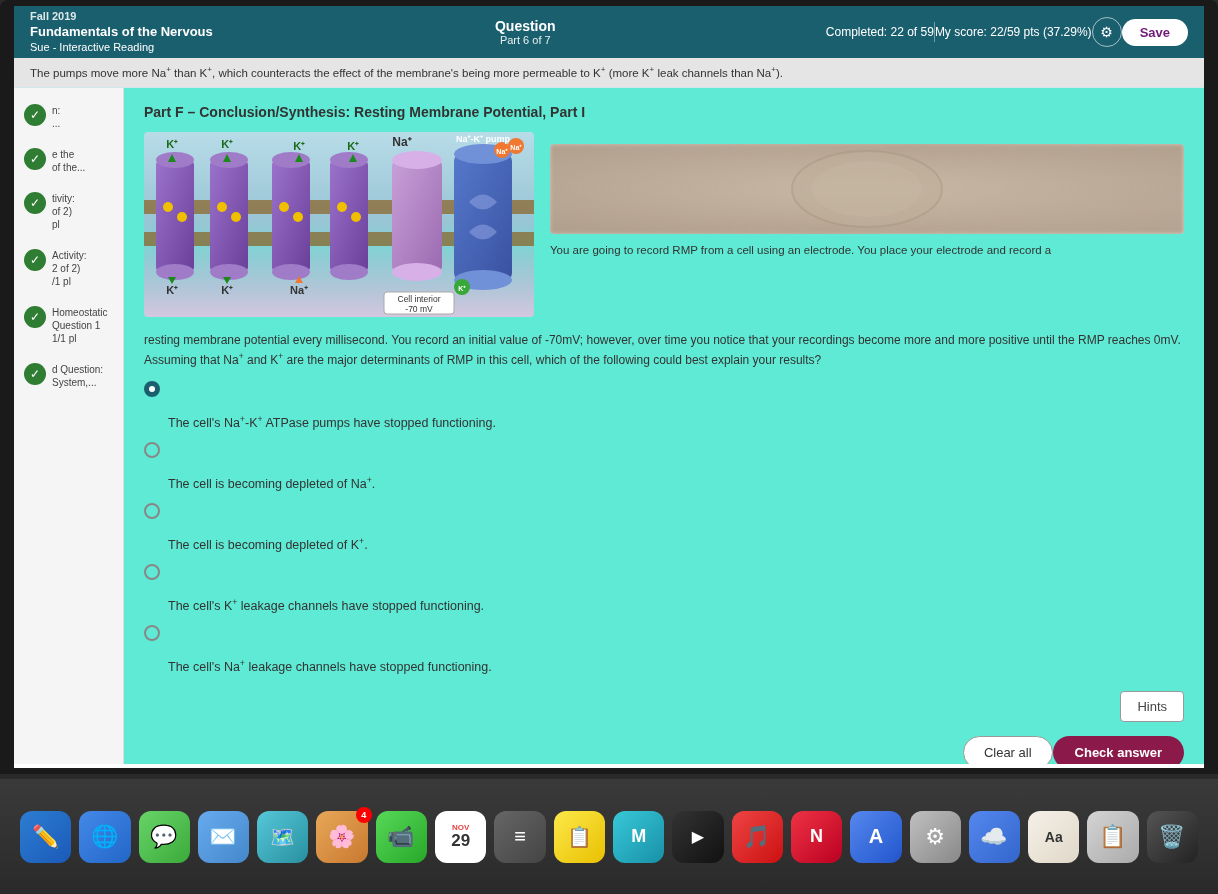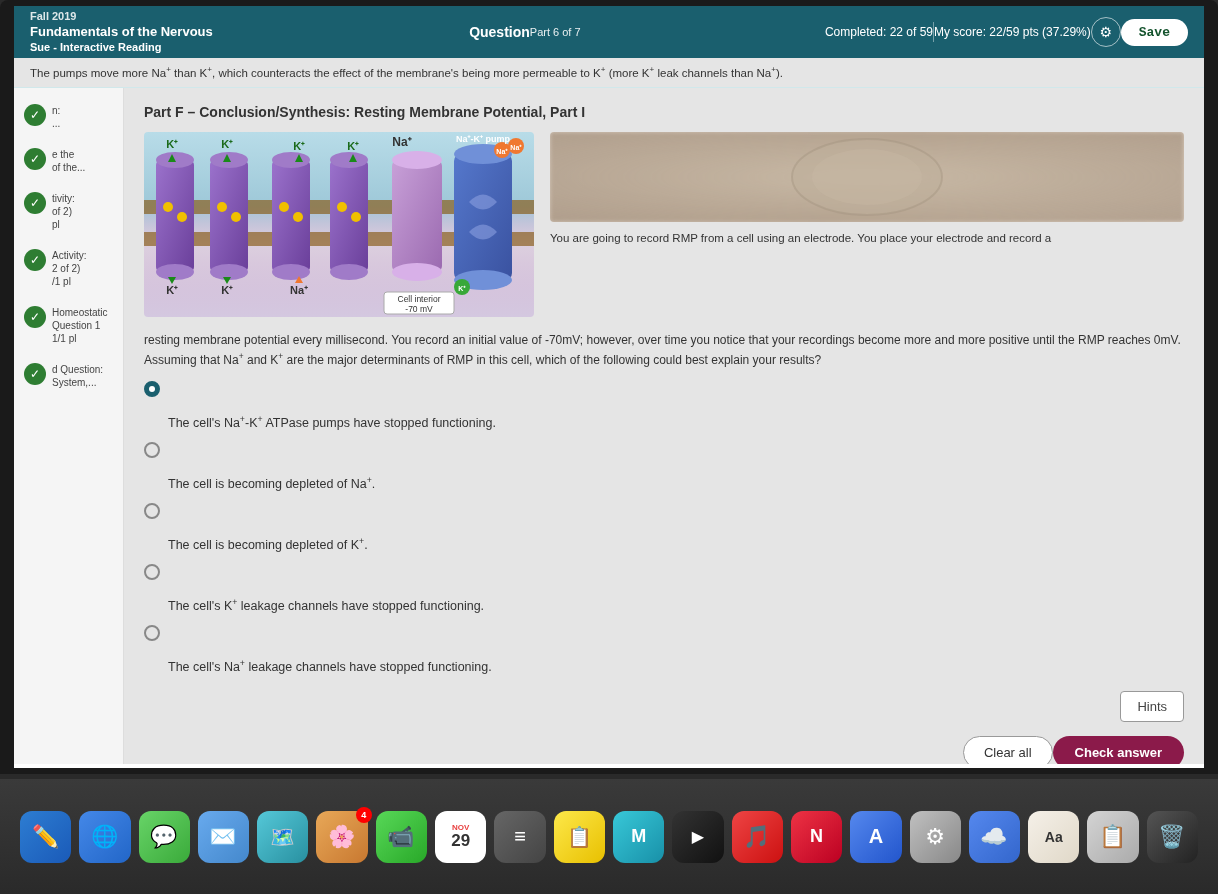--- a/index.html
+++ b/index.html
@@ -44,21 +44,21 @@
     .top-nav-left {
       display: flex;
       flex-direction: column;
       font-size: 13px;
       font-weight: 600;
       line-height: 1.3;
     }
 
     .top-nav-center {
       display: flex;
-      flex-direction: row;
+      flex-direction: column;
       align-items: center;
       font-size: 13px;
       margin-left: 12px;
     }
 
     .top-nav-center .question-label {
       font-weight: 700;
       font-size: 14px;
     }
 
@@ -85,28 +85,27 @@
       border: 1.5px solid rgba(255,255,255,0.6);
       background: transparent;
       display: flex; align-items: center; justify-content: center;
       cursor: pointer;
       color: white;
       font-size: 14px;
     }
 
     .save-btn {
       background: white;
-      color: #14532d;
+      color: #701a75;
       border: none;
       padding: 6px 18px;
       border-radius: 20px;
       font-weight: 700;
       font-size: 13px;
       cursor: pointer;
-      font-family: Liberation Mono, monospace;
     }
 
     
     .context-bar {
       background: #e5e5e5;
       border-bottom: 1px solid #d0e8eb;
       padding: 6px 16px;
       font-size: 11.5px;
       color: #333;
       line-height: 1.4;
@@ -152,21 +151,21 @@
       font-size: 10px;
       color: #444;
       line-height: 1.3;
     }
 
     
     .content-area {
       flex: 1;
       overflow-y: auto;
       padding: 16px 20px;
-      background: #e5e5e5;
+      background: #5eead4;
     }
 
     .part-title {
       font-size: 14px;
       font-weight: 700;
       color: #333;
       margin-bottom: 12px;
     }
 
     
@@ -345,21 +344,21 @@
 </head>
 <body>
 
 <div class="laptop-bezel">
   <div class="screen">
 
     <div class="top-nav">
       <div class="top-nav-left">
         <span style="font-size:11px;opacity:0.85;">Fall 2019</span>
         <span>Fundamentals of the Nervous</span>
-        <span style="font-size:11px;font-weight:700;">Sue - Interactive Reading</span>
+        <span style="font-size:11px;font-weight:400;">Sue - Interactive Reading</span>
       </div>
       <div class="top-nav-center">
         <span class="question-label">Question</span>
         <span class="part-label">Part 6 of 7</span>
       </div>
       <div class="top-nav-right">
         <span>Completed: 22 of 59</span>
         <div class="score-divider"></div>
         <span>My score: 22/59 pts (37.29%)</span>
         <div class="gear-btn">⚙</div>
@@ -499,21 +498,21 @@
               <polygon points="83,152 79,145 87,145" fill="#1a8a1a"></polygon>
 
               <polygon points="155,150 151,143 159,143" fill="#f07830" transform="rotate(180, 155, 147)"></polygon>
 
               <rect x="240" y="160" width="70" height="22" rx="3" fill="white" stroke="#aaa" stroke-width="1"></rect>
               <text x="275" y="170" text-anchor="middle" fill="#333" font-size="8.5">Cell interior</text>
               <text x="275" y="180" text-anchor="middle" fill="#333" font-size="8.5">-70 mV</text>
             </svg>
           </div>
 
-          <div style="flex:1; display:flex; flex-direction:column; justify-content:flex-start;">
+          <div style="flex:1; display:flex; flex-direction:column; justify-content:flex-start;margin-top:12px;">
             <div style="background: linear-gradient(135deg, #d8ccc0, #c8b8a8, #e0d4c8); border-radius:4px; height:90px; position:relative; overflow:hidden; margin-bottom:8px;">
               <div style="position:absolute;top:0;left:0;right:0;bottom:0;background:radial-gradient(ellipse at 50% 50%, rgba(200,185,165,0.9), rgba(160,140,120,0.7));filter:blur(2px);"></div>
 
               <svg width="100%" height="90" style="position:absolute;top:0;left:0;" viewBox="0 0 200 90">
                 <ellipse cx="100" cy="45" rx="75" ry="38" fill="rgba(190,175,155,0.6)" stroke="rgba(160,145,125,0.4)" stroke-width="2"></ellipse>
                 <ellipse cx="100" cy="45" rx="55" ry="28" fill="rgba(200,185,165,0.4)"></ellipse>
               </svg>
             </div>
             <p class="question-text-overlay" style="font-size:11.5px; color:#333; line-height:1.5;">
               You are going to record RMP from a cell using an electrode. You place your electrode and record a

